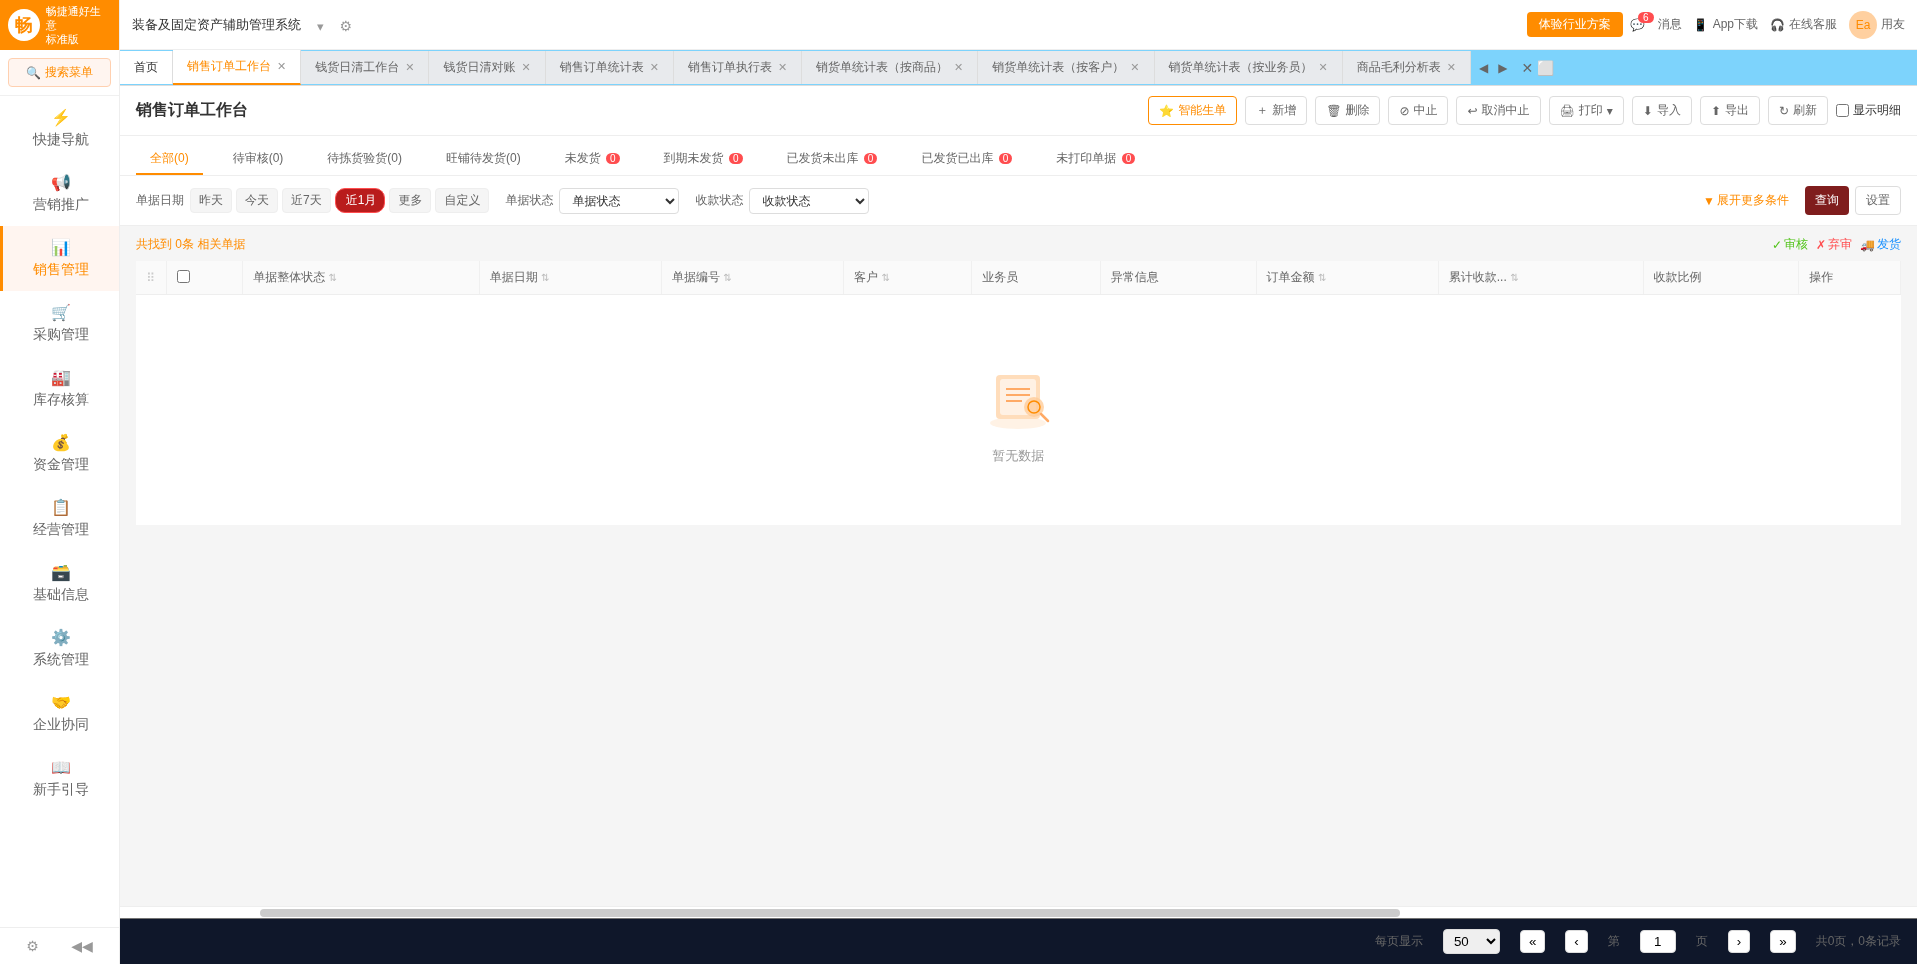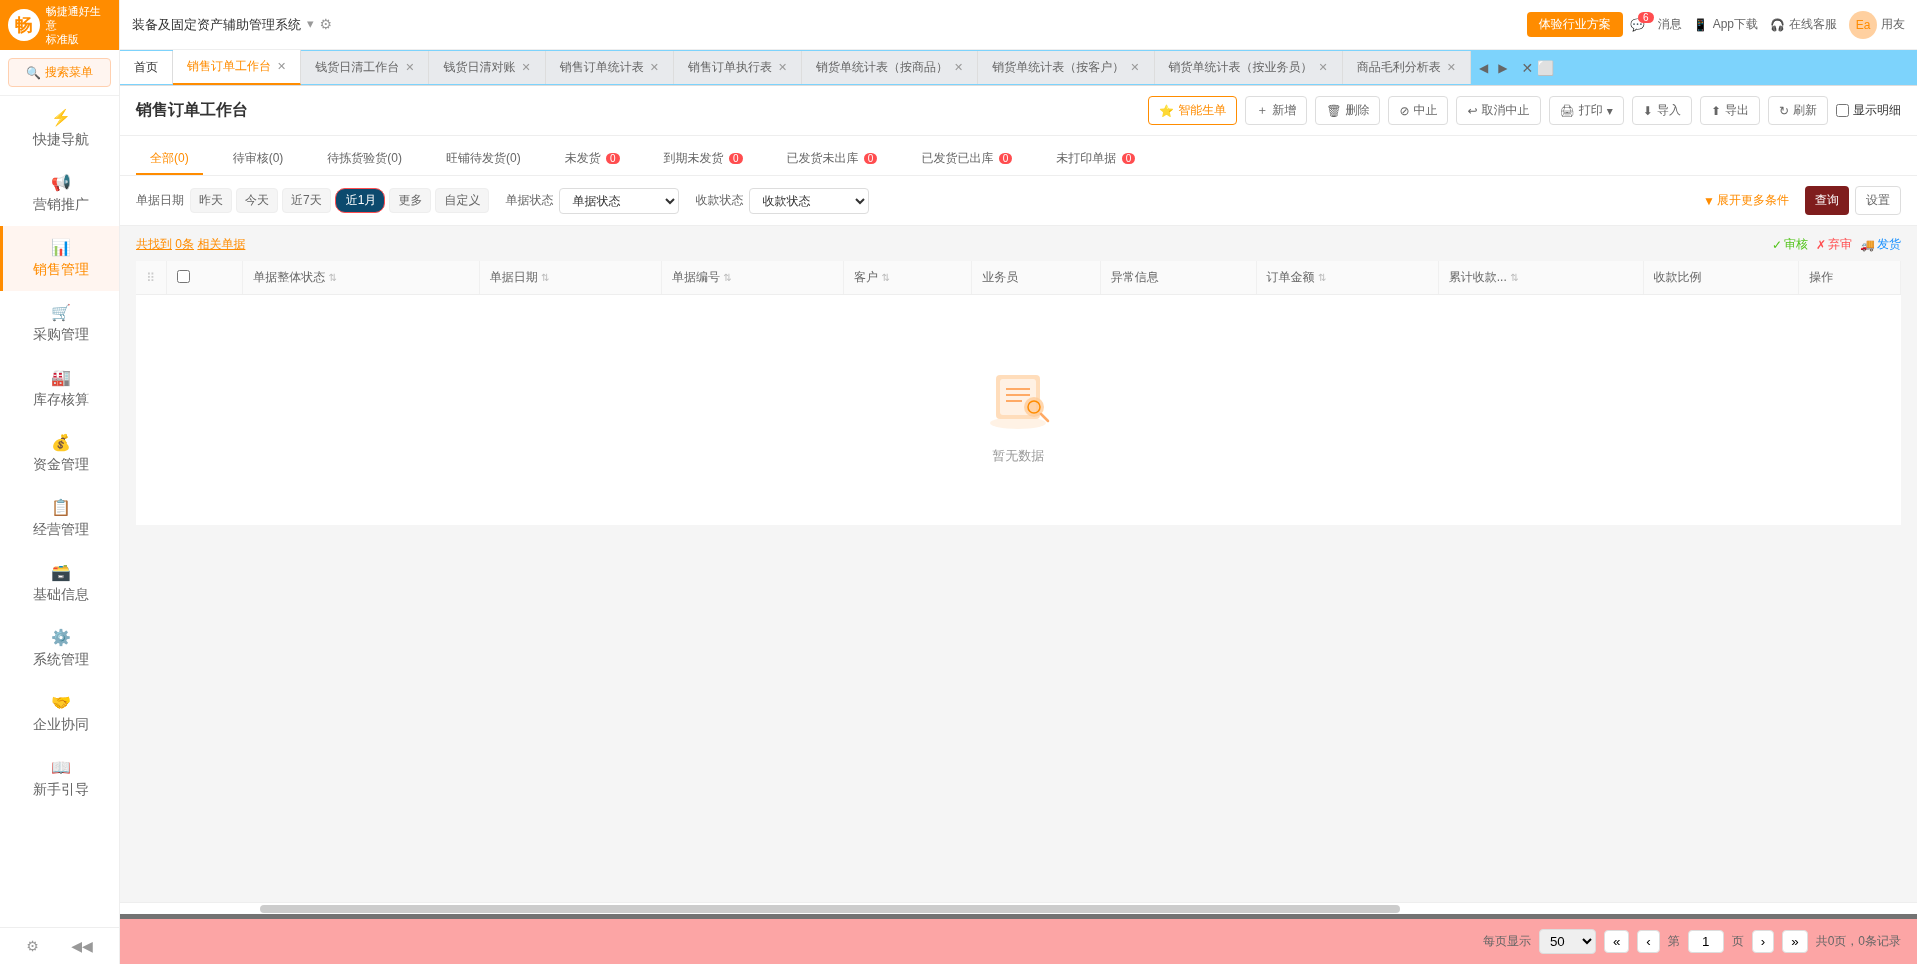--- a/index.html
+++ b/index.html
@@ -19,21 +19,21 @@
     .sidebar-nav-icon { font-size: 16px; }
     .sidebar-nav-label { font-size: 14px; }
     .sidebar-bottom { margin-top: auto; padding: 10px; display: flex; justify-content: space-around; border-top: 1px solid #eee; }
     .sidebar-bottom-btn { color: #999; cursor: pointer; font-size: 14px; }
     
     
     .main { flex: 1; display: flex; flex-direction: column; overflow: hidden; }
     
     
     .topbar { height: 50px; background: #fff; display: flex; align-items: center; padding: 0 12px; border-bottom: 1px solid #eee; gap: 8px; }
-    .topbar-title { font-size: 13px; color: #333; flex: 1; display: flex; align-items: flex-start; gap: 6px; }
+    .topbar-title { font-size: 13px; color: #333; flex: 1; display: flex; align-items: flex-end; gap: 16px; }
     .topbar-actions { display: flex; align-items: center; gap: 12px; color: #666; }
     .topbar-badge { position: relative; display: inline-flex; }
     .badge-count { position: absolute; top: -6px; right: -8px; background: #ff4d4f; color: #fff; border-radius: 8px; font-size: 10px; padding: 0 4px; min-width: 16px; text-align: center; }
     .topbar-btn { display: flex; align-items: center; gap: 4px; cursor: pointer; color: #666; font-size: 12px; }
     .industry-btn { background: #ff8c00; color: #fff; padding: 4px 12px; border-radius: 4px; cursor: pointer; font-size: 12px; border: none; }
     .user-avatar { width: 28px; height: 28px; background: #ffd0a0; border-radius: 50%; display: flex; align-items: center; justify-content: center; font-size: 12px; color: #ff8c00; }
     
     
     .tab-bar { background: #7dd3fc; display: flex; align-items: center; border-bottom: 1px solid #ddd; overflow: hidden; }
     .tab { padding: 8px 14px; font-size: 12px; cursor: pointer; display: flex; align-items: center; gap: 4px; white-space: nowrap; border-right: 1px solid #ddd; color: #666; background: #e8eaed; }
@@ -62,47 +62,47 @@
     .sub-tab.active { color: #ff8c00; border-bottom-color: #ff8c00; }
     .sub-tab .badge-red { background: #ff4d4f; color: #fff; border-radius: 8px; font-size: 10px; padding: 0 4px; margin-left: 2px; }
     
     
     .filters { background: #fff; padding: 10px 16px; border-bottom: 1px solid #eee; }
     .filter-row { display: flex; align-items: center; gap: 16px; flex-wrap: wrap; }
     .filter-item { display: flex; align-items: center; gap: 6px; }
     .filter-label { color: #666; white-space: nowrap; }
     .filter-date-group { display: flex; gap: 4px; align-items: center; }
     .filter-date-btn { padding: 3px 8px; border-radius: 4px; cursor: pointer; font-size: 12px; color: #666; background: #f5f5f5; border: 1px solid #eee; }
-    .filter-date-btn.active-month { background: #0c4a6e; color: #fff; border-color: #ff4d4f; border-radius: 10px; padding-left: 10px; }
+    .filter-date-btn.active-month { background: #b91c1c; color: #fff; border-color: #ff4d4f; border-radius: 10px; padding-left: 10px; }
     .filter-select { padding: 4px 8px; border: 1px solid #ddd; border-radius: 4px; font-size: 12px; color: #333; background: #fff; cursor: pointer; min-width: 120px; }
     .filter-expand { color: #ff8c00; cursor: pointer; display: flex; align-items: center; gap: 2px; font-size: 12px; margin-left: auto; }
     .filter-actions { display: flex; gap: 6px; }
     
     
     .table-container { flex: 1; overflow: auto; padding: 10px 16px; }
     .table-meta { display: flex; justify-content: space-between; align-items: center; margin-bottom: 8px; }
     .table-meta-left { color: #666; font-size: 12px; }
-    .table-meta-left span { color: #ff8c00; text-decoration: underline; }
+    .table-meta-left span { color: #ff8c00; }
     .table-meta-right { display: flex; gap: 8px; }
     .table-action-btn { font-size: 12px; cursor: pointer; color: #666; display: flex; align-items: center; gap: 2px; }
     .table-action-btn.approve { color: #52c41a; }
     .table-action-btn.reject { color: #ff4d4f; }
     .table-action-btn.ship { color: #1890ff; }
     
     .data-table { width: 100%; border-collapse: collapse; background: #fff; }
     .data-table th { background: #fafafa; padding: 8px 10px; text-align: left; font-weight: normal; color: #666; border-bottom: 1px solid #eee; border-right: 1px solid #f0f0f0; white-space: nowrap; font-size: 12px; }
     .data-table td { padding: 8px 10px; border-bottom: 1px solid #f5f5f5; font-size: 12px; }
     .data-table th:first-child, .data-table td:first-child { width: 30px; text-align: center; }
     
     
     .empty-state { display: flex; flex-direction: column; align-items: center; justify-content: center; padding: 60px 0; }
     .empty-text { color: #999; font-size: 13px; }
     
     
-    .pagination { background: #fca5a5; padding: 10px 16px; border-top: 5px solid #737373; display: flex; align-items: center; justify-content: flex-end; gap: 8px; font-size: 12px; color: #666; }
+    .pagination { background: #0f172a; padding: 10px 16px; border-top: 1px solid #737373; display: flex; align-items: center; justify-content: flex-end; gap: 20px; font-size: 12px; color: #666; }
     .page-size-select { padding: 3px 6px; border: 1px solid #ddd; border-radius: 4px; }
     .page-btn { padding: 3px 8px; border: 1px solid #ddd; border-radius: 4px; cursor: pointer; background: #fff; }
     .page-input { width: 36px; padding: 3px 4px; border: 1px solid #ddd; border-radius: 4px; text-align: center; }
     
     
     .scrollbar-area { background: #fff; height: 12px; border-top: 1px solid #eee; position: relative; overflow: hidden; }
     .scrollbar-thumb { position: absolute; left: 140px; height: 8px; top: 2px; width: 1140px; background: #ccc; border-radius: 4px; }
     
     .sort-icon { color: #bbb; font-size: 10px; }
   </style>

